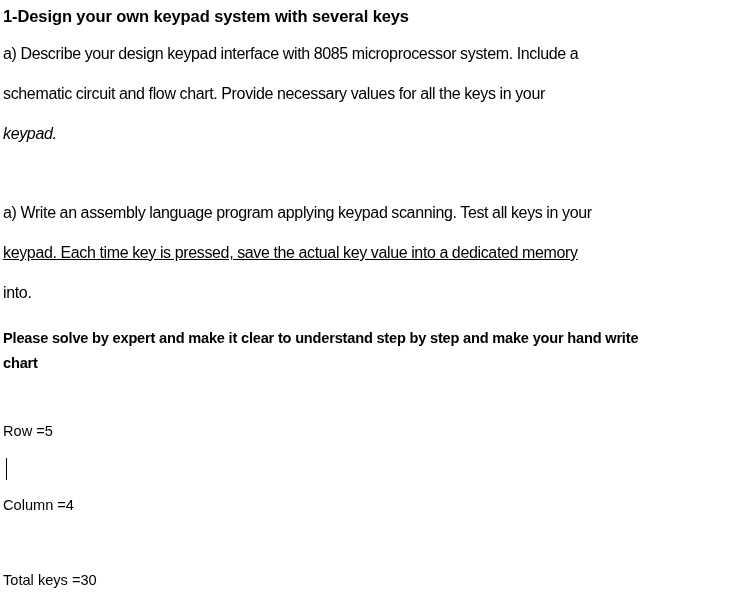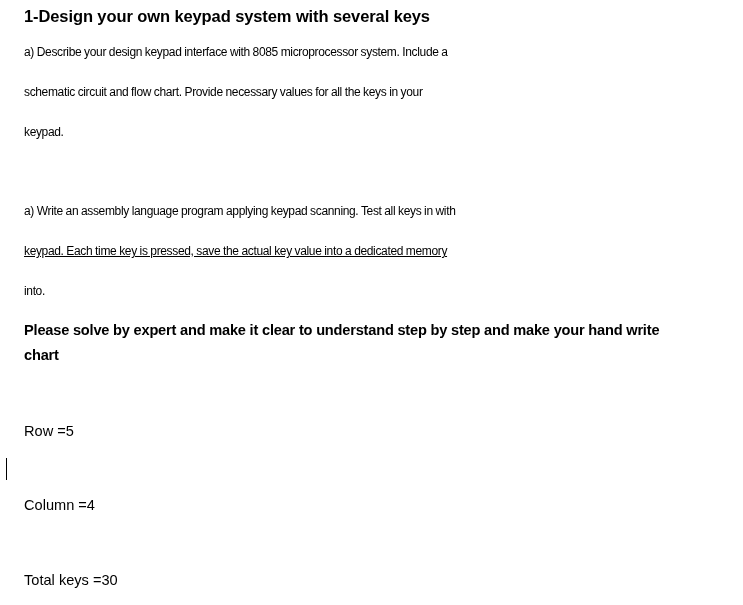--- a/index.html
+++ b/index.html
@@ -10,39 +10,40 @@
     body {
       width: 743px;
       height: 605px;
       position: relative;
       overflow: hidden;
       font-family: "Liberation Sans", "DejaVu Sans", sans-serif;
       color: #000000;
     }
     .line {
       position: absolute;
-      left: 24px;
+      left: 3px;
       white-space: nowrap;
       line-height: 1;
     }
     .title {
       top: 8px;
       font-size: 16.5px;
       font-weight: bold;
       letter-spacing: -0.1px;
     }
     .para {
-      font-size: 12px;
+      font-size: 16px;
       letter-spacing: -0.35px;
       word-spacing: -0.2px;
     }
     .bold-note {
       font-size: 14.6px;
       font-weight: bold;
       letter-spacing: -0.2px;
+      margin-top: 8px;
     }
     .spec {
       font-size: 14.6px;
       font-weight: normal;
     }
     .cursor {
       position: absolute;
       left: 6px;
       top: 458px;
       width: 1px;
@@ -52,23 +53,23 @@
   </style>
 </head>
 <body>
 
 <div>
 
   <div class="line title">1-Design your own keypad system with several keys</div>
 
   <div class="line para" style="top:46px;">a) Describe your design keypad interface with 8085 microprocessor system. Include a</div>
   <div class="line para" style="top:86px;">schematic circuit and flow chart. Provide necessary values for all the keys in your</div>
-  <div class="line para" style="top:126px;">keypad.</div>
+  <div class="line para" style="top:126px;font-style:italic;">keypad.</div>
 
-  <div class="line para" style="top:205px;">a) Write an assembly language program applying keypad scanning. Test all keys in with</div>
+  <div class="line para" style="top:205px;">a) Write an assembly language program applying keypad scanning. Test all keys in your</div>
   <div class="line para" style="top:245px;text-decoration:underline;">keypad. Each time key is pressed, save the actual key value into a dedicated memory</div>
   <div class="line para" style="top:285px;">into.</div>
 
   <div class="line bold-note" style="top:323px;">Please solve by expert and make it clear to understand step by step and make your hand write</div>
   <div class="line bold-note" style="top:348px;">chart</div>
 
   <div class="line spec" style="top:424px;">Row =5</div>
 
   <div class="cursor"></div>
 

